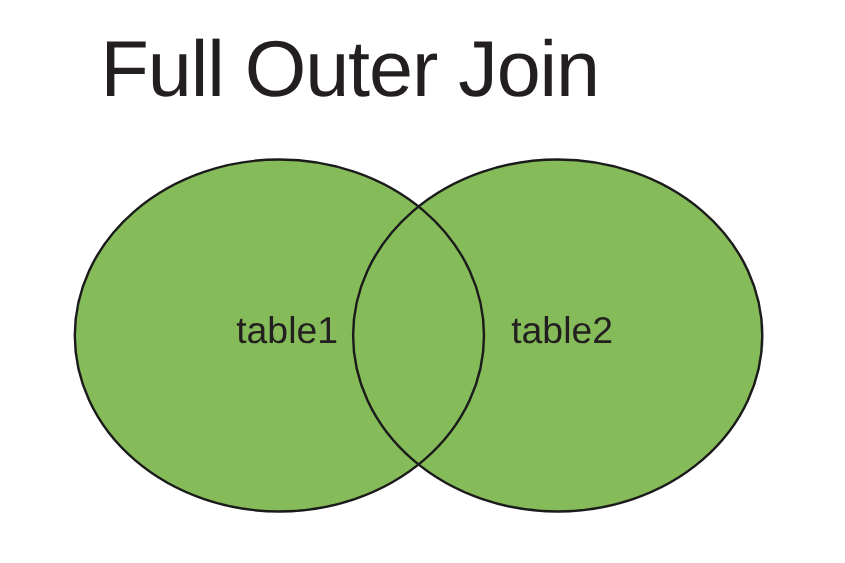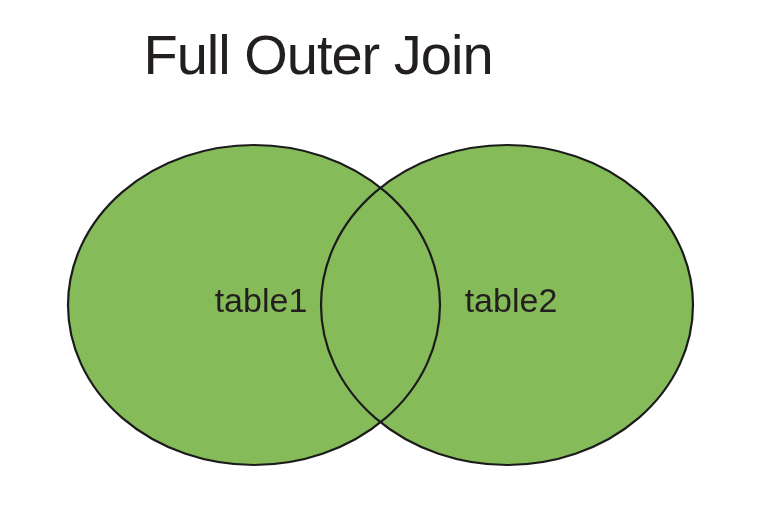--- a/index.html
+++ b/index.html
@@ -15,21 +15,21 @@
     overflow: hidden;
     font-family: "Liberation Sans", sans-serif;
   }
   .title {
     position: absolute;
     top: 22px;
     left: 0;
     width: 636px;
     margin: 0;
     text-align: center;
-    font-size: 56px;
+    font-size: 72px;
     font-weight: 500;
     letter-spacing: -1px;
     color: #231f20;
     font-family: "Liberation Sans", sans-serif;
   }
   .venn-svg {
     position: absolute;
     left: 0;
     top: 0;
     width: 768px;

